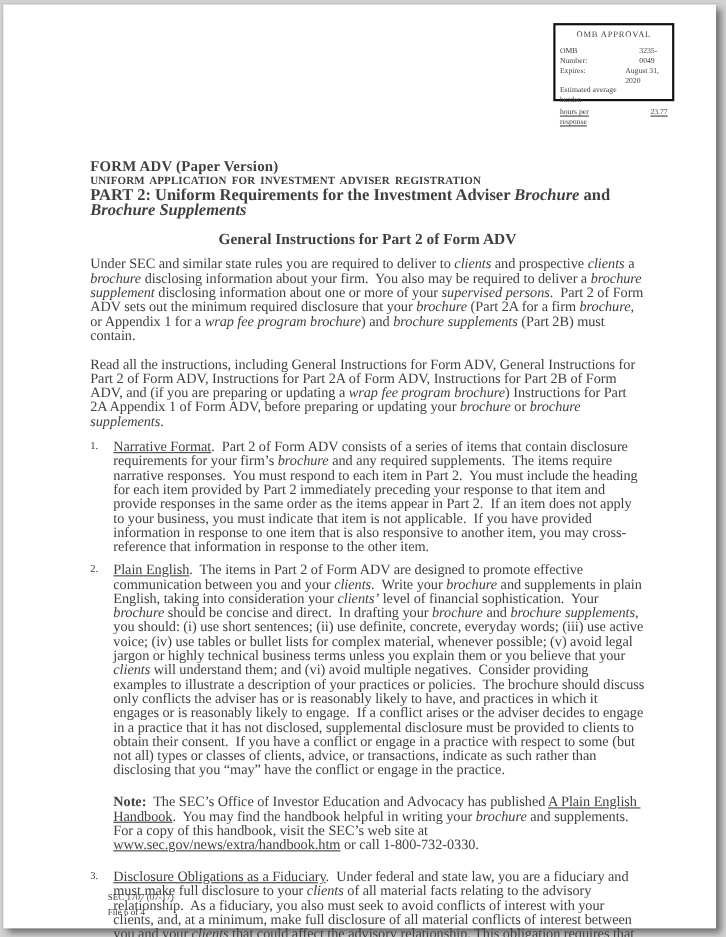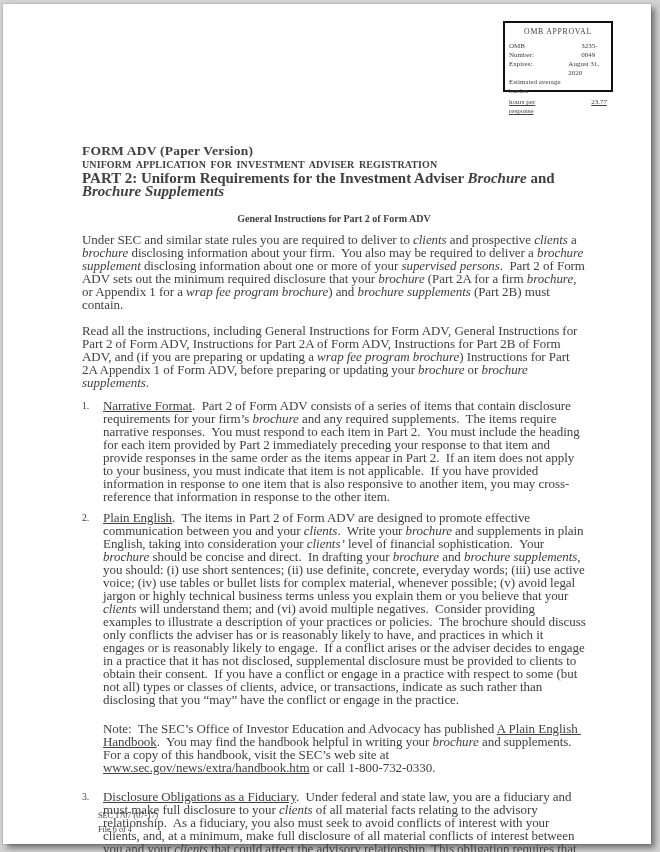--- a/index.html
+++ b/index.html
@@ -30,39 +30,39 @@
   }
   .omb-row { display: flex; justify-content: space-between; gap: 36px; }
   .omb-row.last { margin-top: 2px; text-decoration: underline; }
   
   .content {
     position: absolute; left: 79px; top: 139px; width: 504px;
   }
   .h1 { font-size: 13.5px; font-weight: bold; line-height: 15px; letter-spacing: 0.2px; }
   .h2 { font-size: 10px; font-weight: bold; line-height: 13px; word-spacing: 2px; letter-spacing: 0.1px; }
   .part { margin-top: 1px; font-size: 15px; font-weight: bold; line-height: 13px; }
-  .ghead { margin-top: 14px; font-size: 10px; font-weight: bold; line-height: 13px; text-align: center; }
+  .ghead { margin-top: 14px; font-size: 14px; font-weight: bold; line-height: 13px; text-align: center; }
   .para {
     font-size: 13px; line-height: 13px;
     white-space: pre-wrap;
     letter-spacing: -0.05px;
   }
   .mt-intro1 { margin-top: 8px; }
   .mt-intro2 { margin-top: 13px; }
   .item { display: flex; }
   .mt-item1 { margin-top: 10px; }
   .mt-item2 { margin-top: 8px; }
   .mt-item3 { margin-top: 16px; }
   .inum { width: 21px; flex-shrink: 0; font-size: 9.7px; line-height: 13px; }
   .ibody { flex: 1; min-width: 0; }
   .note { margin-top: 16px; }
   
   .it { font-style: italic; }
   .un { text-decoration: underline; text-underline-offset: 1px; }
-  .bd { font-weight: normal; }
+  .bd { font-weight: bold; }
   
   .footer {
     position: absolute; left: 95px; top: 805px;
     font-size: 8.2px; line-height: 14px;
   }
 </style>
 </head>
 <body>
 
 <div class="page">

